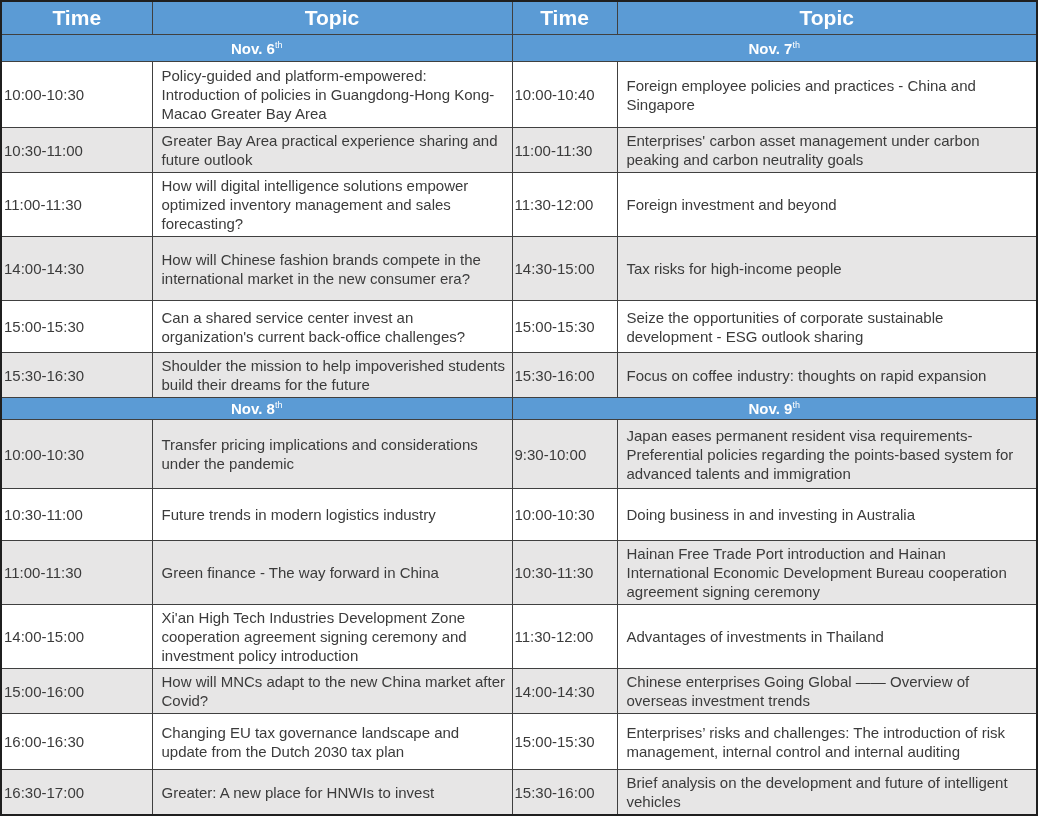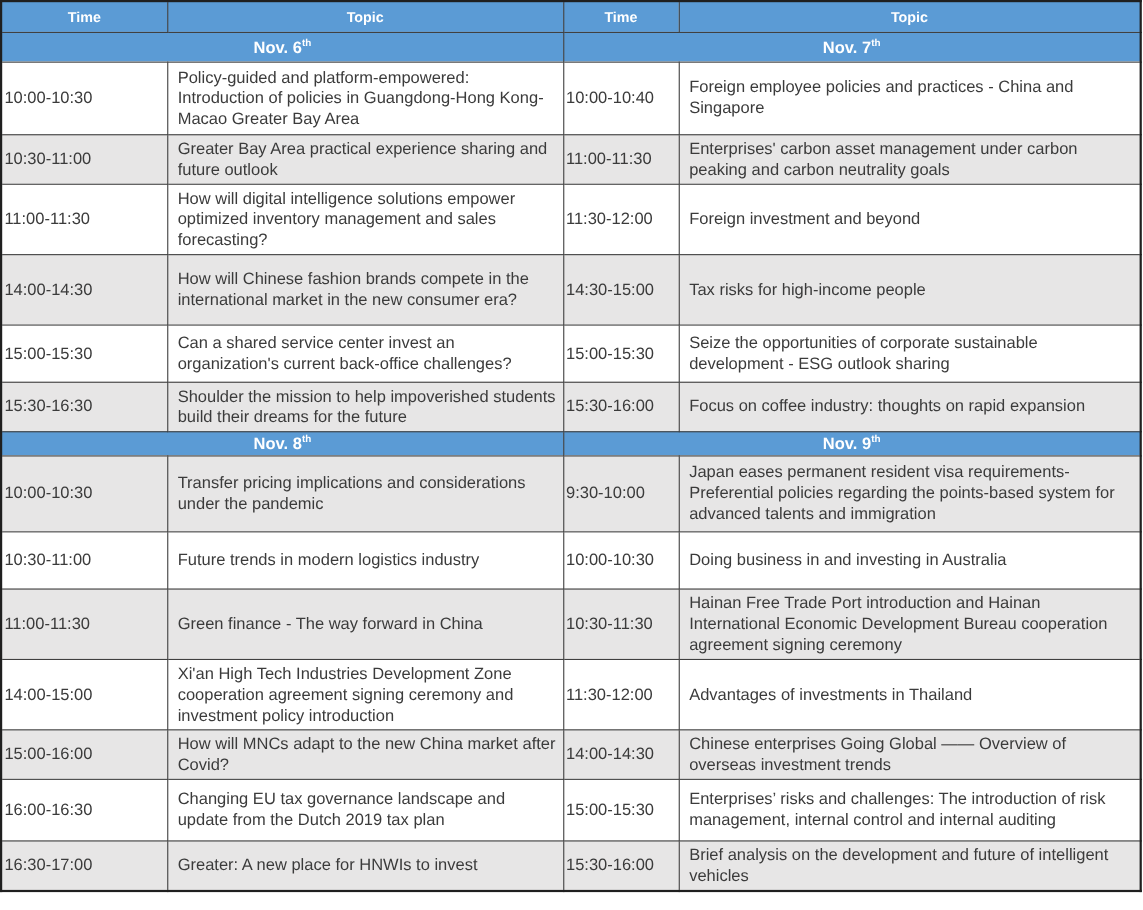--- a/index.html
+++ b/index.html
@@ -12,34 +12,34 @@
   table.schedule {
     border-collapse: collapse;
     table-layout: fixed;
     width: 1036px;
     border: 2px solid #1f1f1f;
   }
   th, td { border: 1px solid #404040; }
   thead th {
     background: #5B9BD5;
     color: #ffffff;
-    font-size: 13px;
+    font-size: 21px;
     font-weight: bold;
     height: 28px;
     padding: 4px;
   }
   tr.date-row th {
     background: #5B9BD5;
     color: #ffffff;
     font-size: 15px;
     font-weight: bold;
     text-align: center;
     padding: 1px 2px;
   }
-  tr.date-row sup { font-size: 9px; font-weight: bold; }
+  tr.date-row sup { font-size: 9px; font-weight: normal; }
   td {
     color: #3b3b3b;
     font-size: 15px;
     line-height: 19px;
     vertical-align: middle;
     background: #ffffff;
     padding: 2px;
   }
   td.time { white-space: nowrap; }
   td.topic { text-align: left; padding: 3px 6px 3px 9px; }
@@ -133,21 +133,21 @@
         <td class="topic">Advantages of investments in Thailand</td>
       </tr>
       <tr class="gray" style="height: 38px;">
         <td class="time">15:00-16:00</td>
         <td class="topic">How will MNCs adapt to the new China market after Covid?</td>
         <td class="time">14:00-14:30</td>
         <td class="topic">Chinese enterprises Going Global —— Overview of overseas investment trends</td>
       </tr>
       <tr style="height: 56px;">
         <td class="time">16:00-16:30</td>
-        <td class="topic">Changing EU tax governance landscape and update from the Dutch 2019 tax plan</td>
+        <td class="topic">Changing EU tax governance landscape and update from the Dutch 2030 tax plan</td>
         <td class="time">15:00-15:30</td>
         <td class="topic">Enterprises’  risks and challenges: The introduction of risk management, internal control and internal auditing</td>
       </tr>
       <tr class="gray" style="height: 42px;">
         <td class="time">16:30-17:00</td>
         <td class="topic">Greater: A new place for HNWIs to invest</td>
         <td class="time">15:30-16:00</td>
         <td class="topic">Brief analysis on the development and future of intelligent vehicles</td>
       </tr>
     </tbody>

